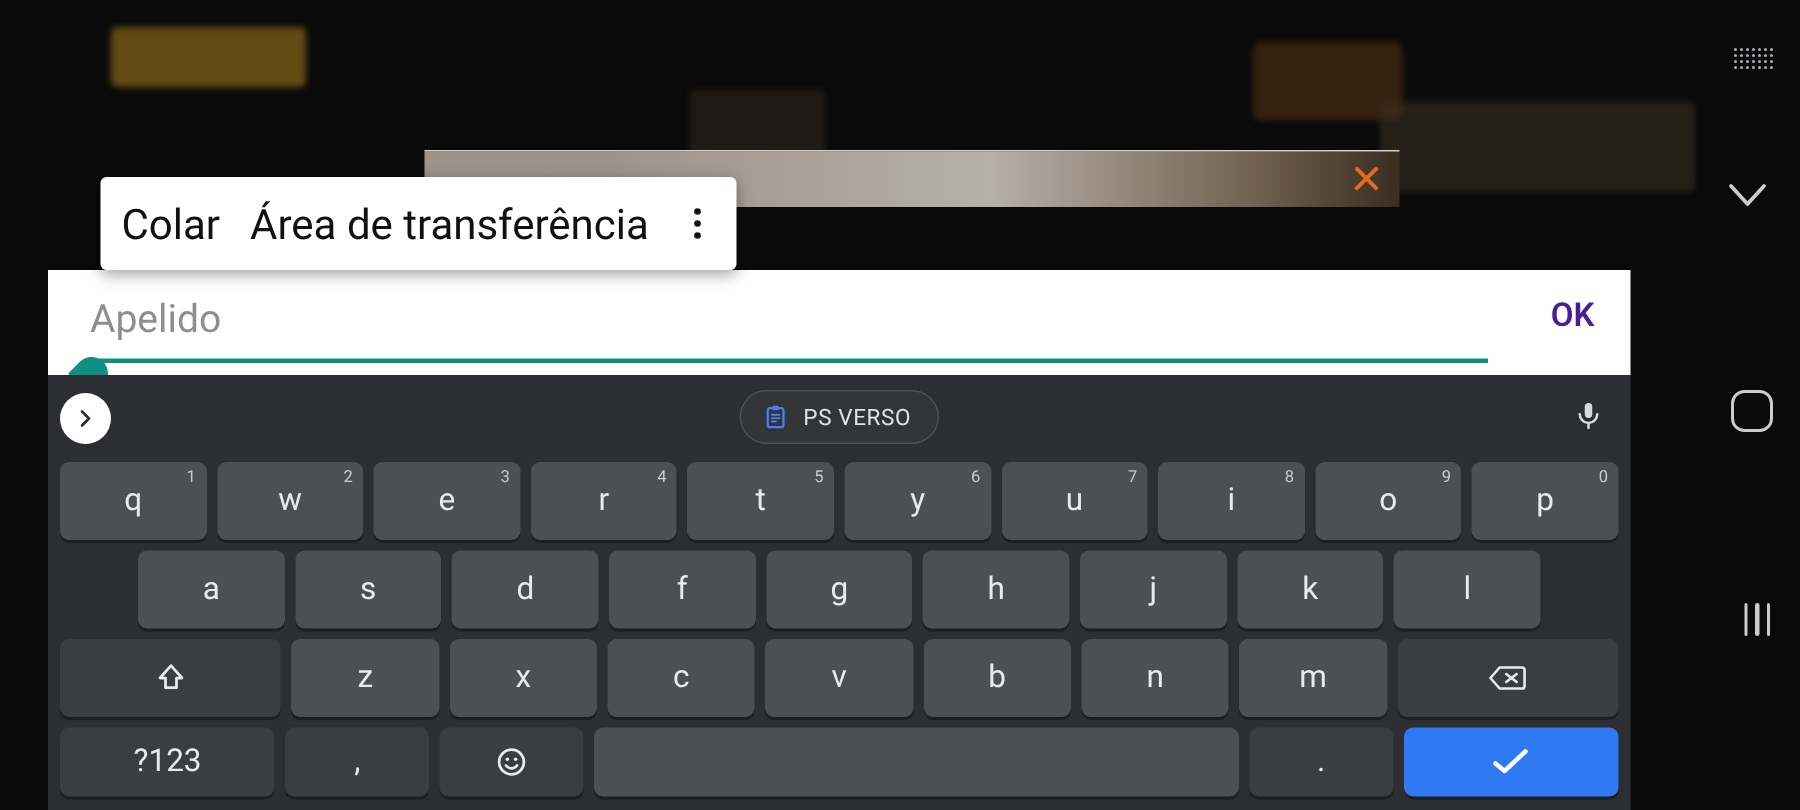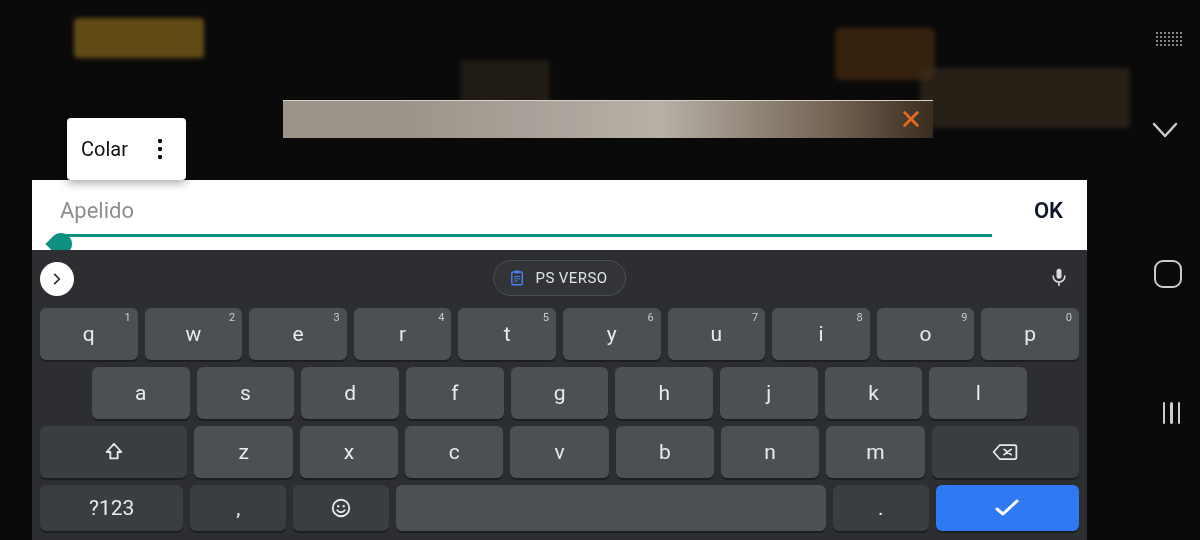--- a/index.html
+++ b/index.html
@@ -26,32 +26,32 @@
   
   .dialogbar { position: absolute; left: 283px; top: 100px; width: 650px; height: 38px;
     background: linear-gradient(90deg, #9c9489 0%, #9c938b 18%, #b7b0a7 58%, #716252 85%, #3a2d1f 100%);
     border-top: 1px solid #d8d2c7; }
   .dialogbar .x { position: absolute; right: 8px; top: 4px; width: 28px; height: 28px; display: flex; align-items: center; justify-content: center; }
   .dialogbar .x svg { width: 22px; height: 22px; }
 
   
   .clip-popup { position: absolute; left: 67px; top: 118px; background: #fff; border-radius: 4px;
     box-shadow: 0 3px 10px rgba(0,0,0,.35); height: 62px; display: flex; align-items: center; padding: 0 14px; gap: 20px; z-index: 5;}
-  .clip-popup .item { font-size: 20px; color: #111; white-space: nowrap; cursor: pointer; text-align: right; }
+  .clip-popup .item { font-size: 28px; color: #111; white-space: nowrap; cursor: pointer; text-align: right; }
   .clip-popup .more { width: 24px; display: flex; justify-content: center; }
   .clip-popup .more svg circle { fill: #111; }
 
   
   .input-bar { position: absolute; left: 32px; top: 180px; width: 1055px; height: 70px; background: #fff; }
   .field-wrap { position: absolute; left: 28px; top: 14px; width: 932px; }
-  .field { width: 100%; border: none; outline: none; font-size: 22px; color: #4d7c0f; background: transparent; padding: 4px 0 10px 0; }
+  .field { width: 100%; border: none; outline: none; font-size: 26px; color: #4d7c0f; background: transparent; padding: 4px 0 10px 0; }
   .field::placeholder { color: #8e8e8e; }
   .underline { position: absolute; left: 0; right: 0; bottom: -4px; height: 3px; background: #0f8f7f; }
   .cursor-handle { position: absolute; left: -10px; bottom: -22px; width: 22px; height: 22px; background: #0f8f7f; border-radius: 50% 50% 50% 0; transform: rotate(45deg); }
-  .ok-btn { position: absolute; right: 24px; top: 18px; font-size: 22px; font-weight: 600; color: #0f172a; cursor: pointer; }
+  .ok-btn { position: absolute; right: 24px; top: 18px; font-size: 22px; font-weight: 600; color: #4c1d95; cursor: pointer; }
 
   
   .keyboard { position: absolute; left: 32px; top: 250px; width: 1055px; height: 290px; background: #2c2e31; padding-left: 24px; }
   
   .sugg { position: absolute; left: 0; top: 0; width: 100%; height: 56px; display: flex; align-items: center; }
   .chip-round { position: absolute; left: 8px; top: 12px; width: 34px; height: 34px; background: #fff; border-radius: 50%; display: flex; align-items: center; justify-content: center; }
   .clip-chip { position: absolute; left: 50%; transform: translateX(-50%); top: 10px; height: 36px; border: 1.5px solid #4d5054; border-radius: 18px; display: flex; align-items: center; gap: 10px; padding: 0 18px 0 14px; background: rgba(255,255,255,.03); }
   .clip-chip .label { color: #dfe2e6; font-size: 15px; letter-spacing: .4px; }
   .mic { position: absolute; right: 18px; top: 14px; color: #d8dadd; }
 
@@ -83,20 +83,21 @@
   <div class="dialogbar">
     <div class="x">
       <svg viewBox="0 0 24 24">
           <path d="M5 5 L19 19 M19 5 L5 19" stroke="#e46a1f" stroke-width="3" stroke-linecap="round" fill="none"></path>
         </svg>
     </div>
   </div>
 
   <div class="clip-popup">
     <span class="item">Colar</span>
+    <span class="item">Área de transferência</span>
     <span class="more">
       <svg width="6" height="24" viewBox="0 0 6 24">
           <circle cx="3" cy="4" r="2.2"></circle>
           <circle cx="3" cy="12" r="2.2"></circle>
           <circle cx="3" cy="20" r="2.2"></circle>
         </svg>
     </span>
   </div>
 
   <div class="input-bar">

